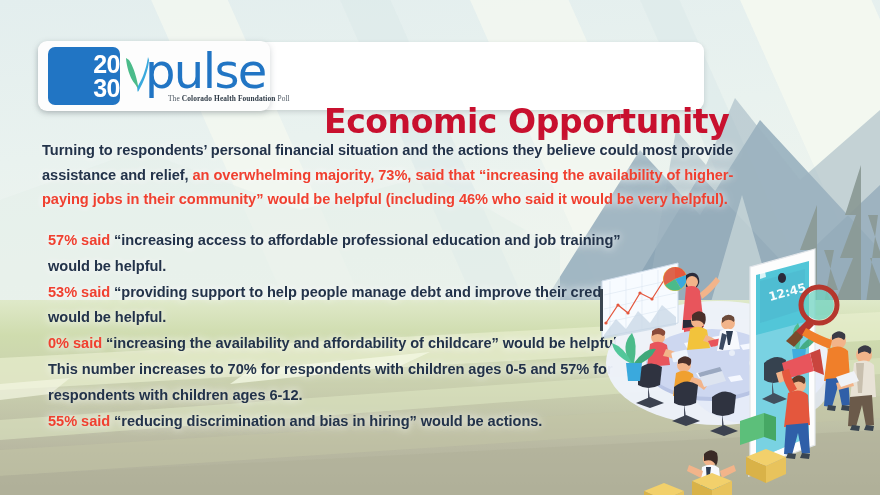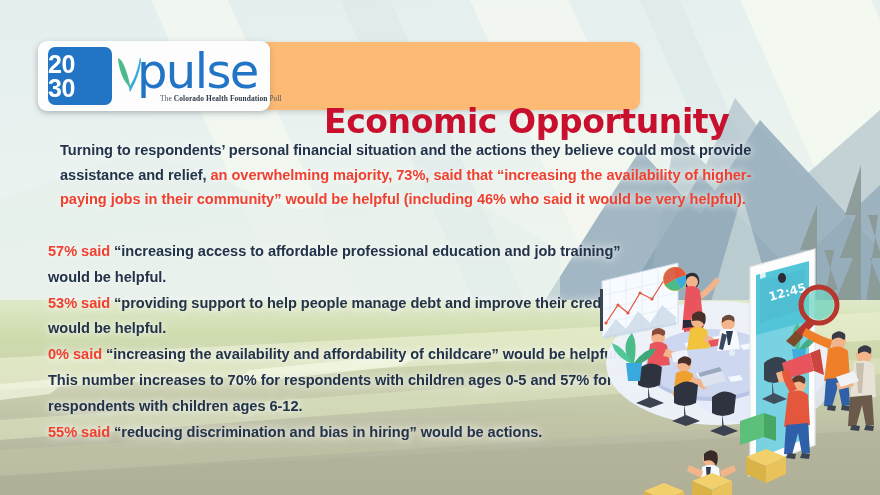--- a/index.html
+++ b/index.html
@@ -25,34 +25,34 @@
   .streak.b { background:#dceaea; opacity:.6; }
   .mountains { position:absolute; left:0; top:0; width:880px; height:340px; }
   .ground {
     position:absolute; left:0; top:300px; width:880px; height:195px;
     background:linear-gradient(180deg,#dfe9c9 0%,#cfdcae 18%,#c9cfae 45%,#b9b9a2 75%,#aeae98 100%);
   }
   .ground-streaks { position:absolute; left:0; top:300px; width:880px; height:195px; }
 
   
   .header-bar {
-    position:absolute; left:38px; top:42px; width:602px; height:68px;
-    background:#fdba74; border-radius:9px;
+    position:absolute; left:38px; top:42px; width:666px; height:68px;
+    background:#ffffff; border-radius:9px;
     box-shadow:0 2px 5px rgba(80,90,100,.22);
     display:flex; align-items:center;text-align:center;
   }
   .logo-card {
     position:absolute; left:38px; top:41px; width:232px; height:70px;
     background:#fdfdfd; border-radius:9px;
     box-shadow:0 2px 6px rgba(80,90,100,.25);
     display:flex; align-items:center; padding-left:10px;
   }
   .year-tile {
-    width:64px; height:58px; background:#2175c4; border-radius:7px;
-    color:#fff; display:flex; flex-direction:column; align-items:flex-start;
+    width:72px; height:58px; background:#2175c4; border-radius:7px;
+    color:#fff; display:flex; flex-direction:column; align-items:flex-end;
     justify-content:center; line-height:.96; flex:0 0 auto;
   }
   .year-tile span { font-size:25px; font-weight:700; letter-spacing:-.5px; }
   .pulse-wrap {
     display:flex; flex-direction:column; justify-content:center;
     margin-left:4px; position:relative;
   }
   .pulse-row { display:flex; align-items:flex-end; height:44px; }
   .leaf-mark { width:26px; height:40px; position:relative; margin-right:1px; }
   .pulse-word {
@@ -68,31 +68,30 @@
   .tagline b { font-weight:700; color:#2e3a46; }
   .page-title {
     position:absolute; left:286px; top:60px;
     font-size:33px; font-weight:700; color:#c8102e;
     letter-spacing:-.4px; white-space:nowrap;
     font-family:"DejaVu Sans", sans-serif;
   }
 
   
   .body-copy {
-    position:absolute; left:60px; top:138px; width:712px;
+    position:absolute; left:42px; top:138px; width:712px;
     font-size:14.6px; font-weight:700; line-height:24.5px;
     color:#23334a; letter-spacing:-.05px;
     text-shadow:0 0 7px rgba(255,255,255,.85), 0 0 14px rgba(255,255,255,.7);
   }
   .stats-block {
     position:absolute; left:48px; top:228px; width:600px;
     font-size:14.6px; font-weight:700; line-height:25.8px;
     color:#23334a; letter-spacing:-.05px;
     text-shadow:0 0 7px rgba(255,255,255,.85), 0 0 14px rgba(255,255,255,.7);
-    margin-top:11px;
   }
   .hl { color:#f04030; }
   .stat-line { margin:0; }
 
   
   .illo { position:absolute; left:600px; top:245px; width:280px; height:250px; }
 </style>
 </head>
 <body>
 

